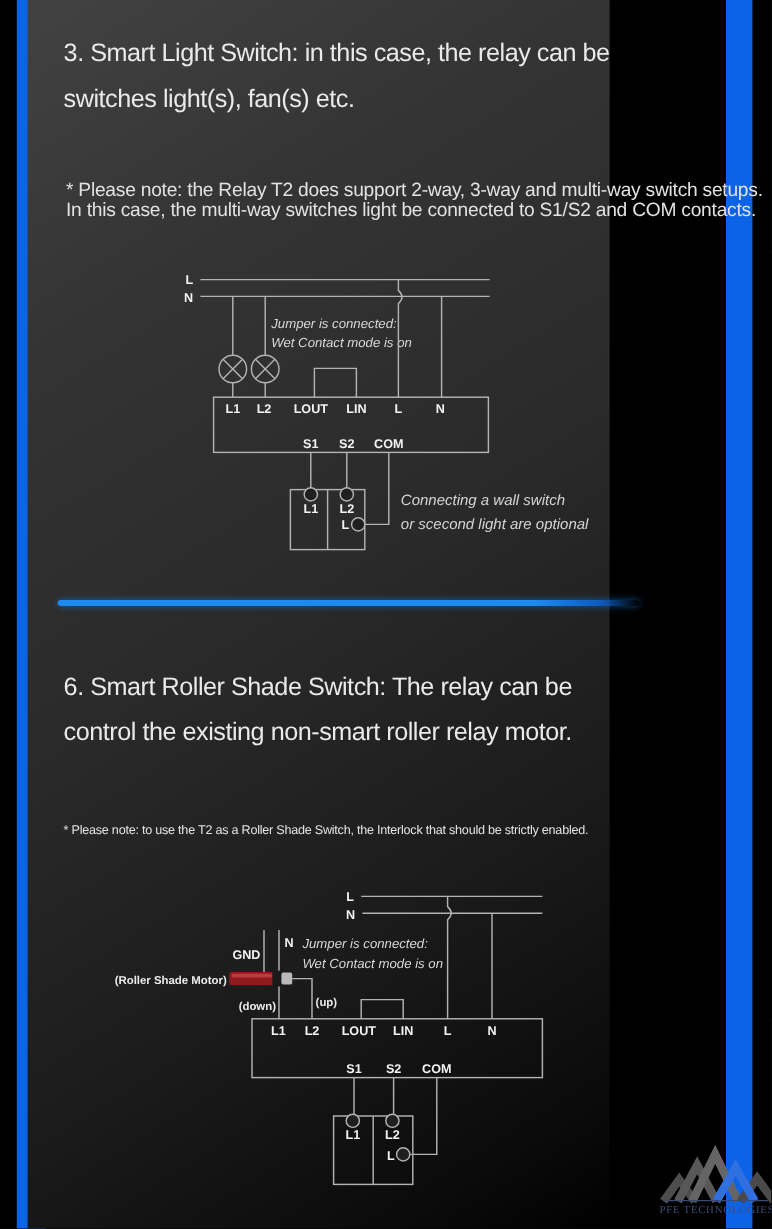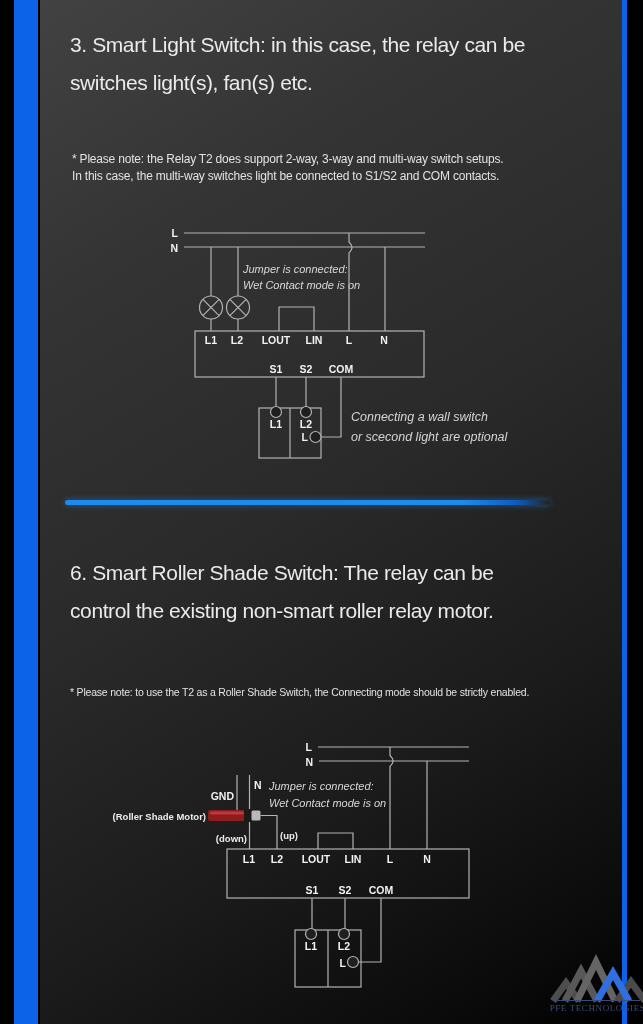--- a/index.html
+++ b/index.html
@@ -5,28 +5,28 @@
   html,body{margin:0;padding:0;background:#101010;}
   .canvas{
     position:relative;width:643px;height:1024px;margin:0 auto;
     background:#000;overflow:hidden;
     font-family:"Liberation Sans",sans-serif;
   }
   .accent-bar{position:absolute;top:0;bottom:0;background:#0d63e8;}
   .bar-left{left:14px;width:24px;}
   .bar-right{left:605px;width:22px;}
   .content{
-    position:absolute;left:40px;top:0;width:582px;height:1024px;
+    position:absolute;left:23px;top:0;width:485px;height:1024px;
     background:linear-gradient(148deg,#424242 0%,#343434 22%,#2a2a2a 48%,#1b1b1b 72%,#0a0a0a 92%,#000 100%);
   }
   .heading{position:absolute;color:#eaeaea;font-size:21px;letter-spacing:-0.4px;line-height:38px;font-weight:400;}
   .heading .h-line{white-space:nowrap;}
   .h3{left:30px;top:26px;}
   .h4{left:30px;top:554px;}
-  .note{position:absolute;color:#e2e2e2;font-size:12px;letter-spacing:-0.2px;line-height:16.5px;}
+  .note{position:absolute;color:#e2e2e2;font-size:16px;letter-spacing:-0.2px;line-height:16.5px;}
   .n3{left:32px;top:151px;}
   .n4{left:30px;top:684px;font-size:10.5px;}
   .note .n-line{white-space:nowrap;}
   .divider{
     position:absolute;left:25px;top:500px;width:485px;height:5px;border-radius:3px;
     background:linear-gradient(90deg,#1d8af0 0%,#1d8af0 82%,#0d5cc0 93%,rgba(13,60,130,0) 100%);
     box-shadow:0 0 6px rgba(29,138,240,.55);
   }
   svg{position:absolute;}
   .wire{stroke:#b3b3b3;stroke-width:1.2;fill:none;}
@@ -112,21 +112,21 @@
       <text class="ital-lg" x="349" y="441">or scecond light are optional</text>
     </svg>
 
     <div class="divider"></div>
 
     <div class="heading h4">
       <div class="h-line">6. Smart Roller Shade Switch: The relay can be</div>
       <div class="h-line">control the existing non-smart roller relay motor.</div>
     </div>
     <div class="note n4">
-      <div class="n-line">* Please note: to use the T2 as a Roller Shade Switch, the Connecting mode should be strictly enabled.</div>
+      <div class="n-line">* Please note: to use the T2 as a Roller Shade Switch, the Interlock that should be strictly enabled.</div>
     </div>
 
     <svg style="left:62px;top:735px;" width="440" height="262" viewBox="100 735 440 262">
 
       <text class="dlabel" x="310" y="751" text-anchor="end">L</text>
       <text class="dlabel" x="311" y="765.5" text-anchor="end">N</text>
       <line class="wire" x1="316" y1="747" x2="467" y2="747"></line>
       <line class="wire" x1="317" y1="761" x2="467" y2="761"></line>
       <path class="wire" d="M388,747 L388,755.5 Q394,761 388,766.5 L388,849"></path>
       <line class="wire" x1="425" y1="761" x2="425" y2="849"></line>

